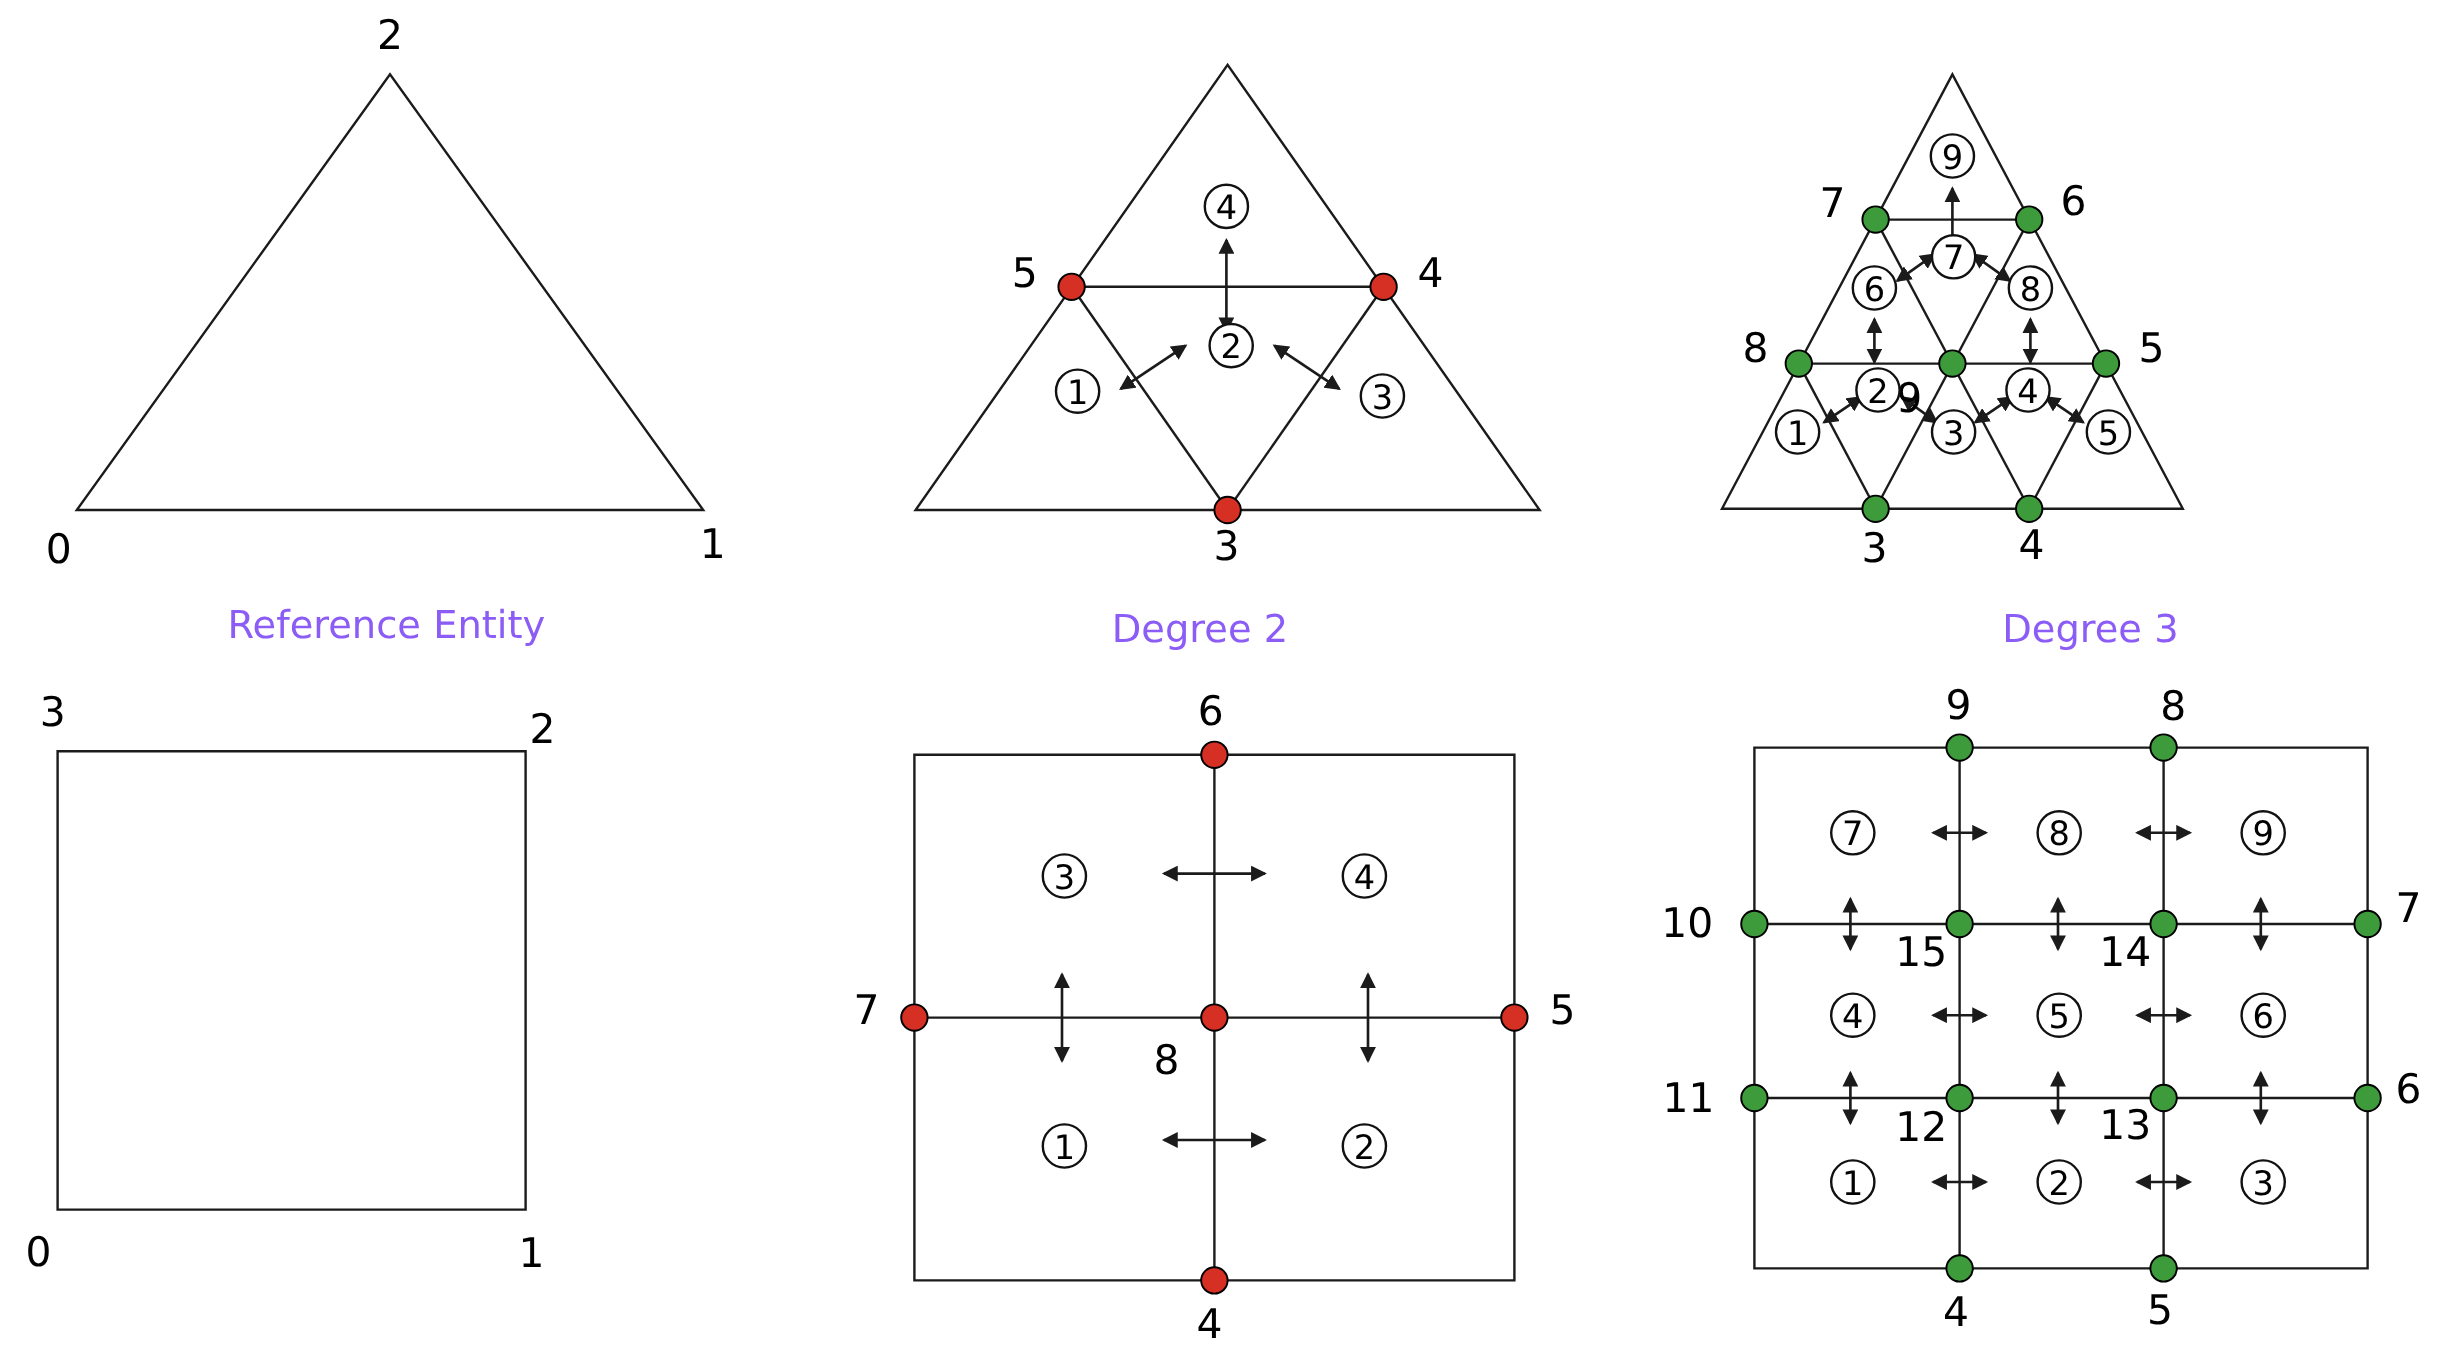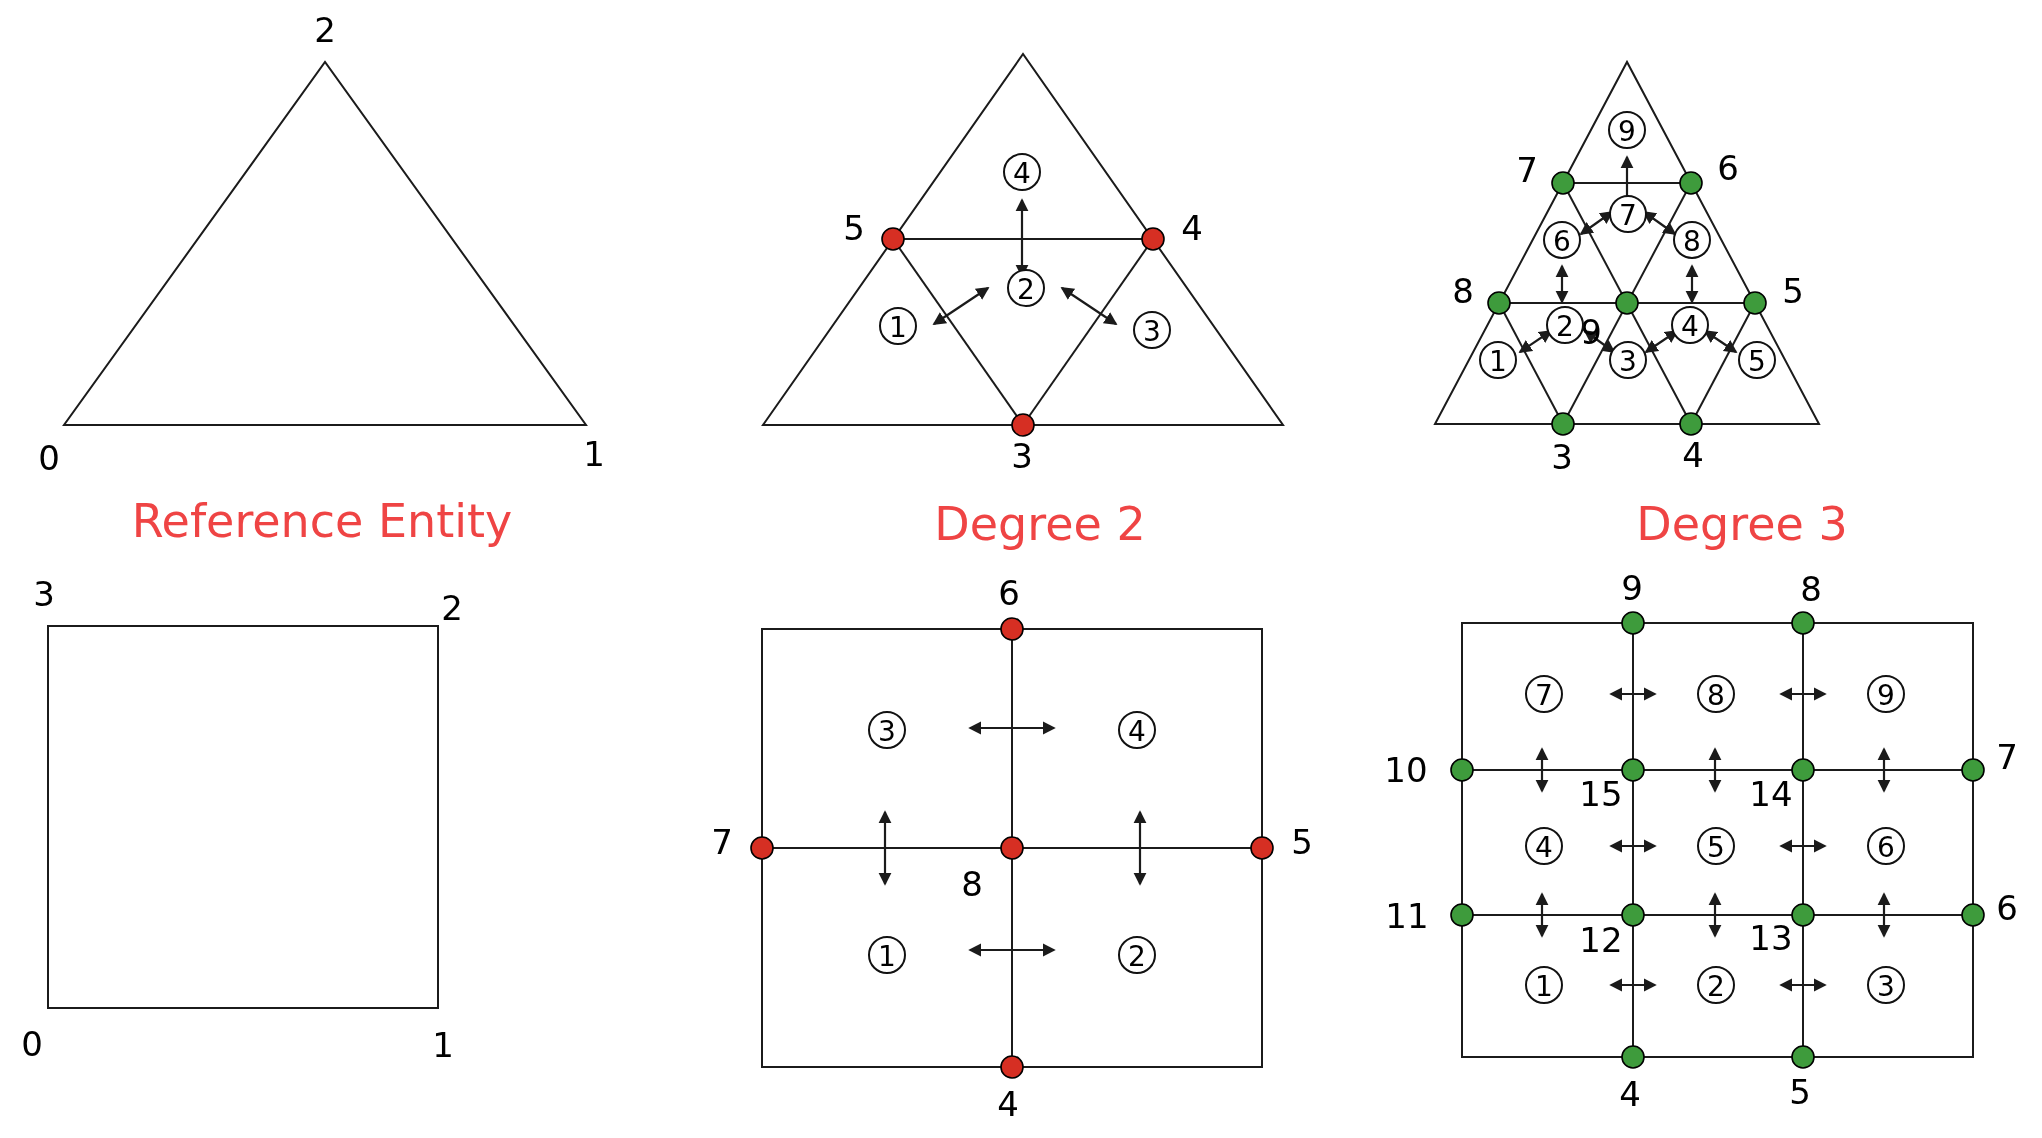--- a/index.html
+++ b/index.html
@@ -16,22 +16,22 @@
     overflow: hidden;
   }
   svg.diagram {
     position: absolute;
     left: 0;
     top: 0;
   }
   .caption {
     position: absolute;
     transform: translate(-50%, -50%);
-    font-size: 46px;
-    color: #ef4444;
+    font-size: 32px;
+    color: #8b5cf6;
     white-space: nowrap;
   }
   text.node-label { font-family: "DejaVu Sans", "Liberation Sans", sans-serif; }
 </style>
 </head>
 <body>
 
 <div class="canvas">
   <svg class="diagram" id="diagram-svg" width="2042" height="1138" viewBox="0 0 2042 1138" xmlns="http://www.w3.org/2000/svg">
     <defs>
@@ -209,15 +209,15 @@
         <circle cx="1544" cy="694" r="18" fill="#ffffff" stroke="#111111" stroke-width="2"></circle>
         <text x="1544" y="695" font-size="28" text-anchor="middle" dominant-baseline="central" fill="#000000" class="node-label">7</text>
         <circle cx="1716" cy="694" r="18" fill="#ffffff" stroke="#111111" stroke-width="2"></circle>
         <text x="1716" y="695" font-size="28" text-anchor="middle" dominant-baseline="central" fill="#000000" class="node-label">8</text>
         <circle cx="1886" cy="694" r="18" fill="#ffffff" stroke="#111111" stroke-width="2"></circle>
         <text x="1886" y="695" font-size="28" text-anchor="middle" dominant-baseline="central" fill="#000000" class="node-label">9</text>
       </g>
     </svg>
 
   <div class="caption" style="left:322px; top:521px;">Reference Entity</div>
-  <div class="caption" style="left:1040px; top:524px;">Degree 2</div>
+  <div class="caption" style="left:1000px; top:524px;">Degree 2</div>
   <div class="caption" style="left:1742px; top:524px;text-align:right;">Degree 3</div>
 </div>
 
 </body></html>

